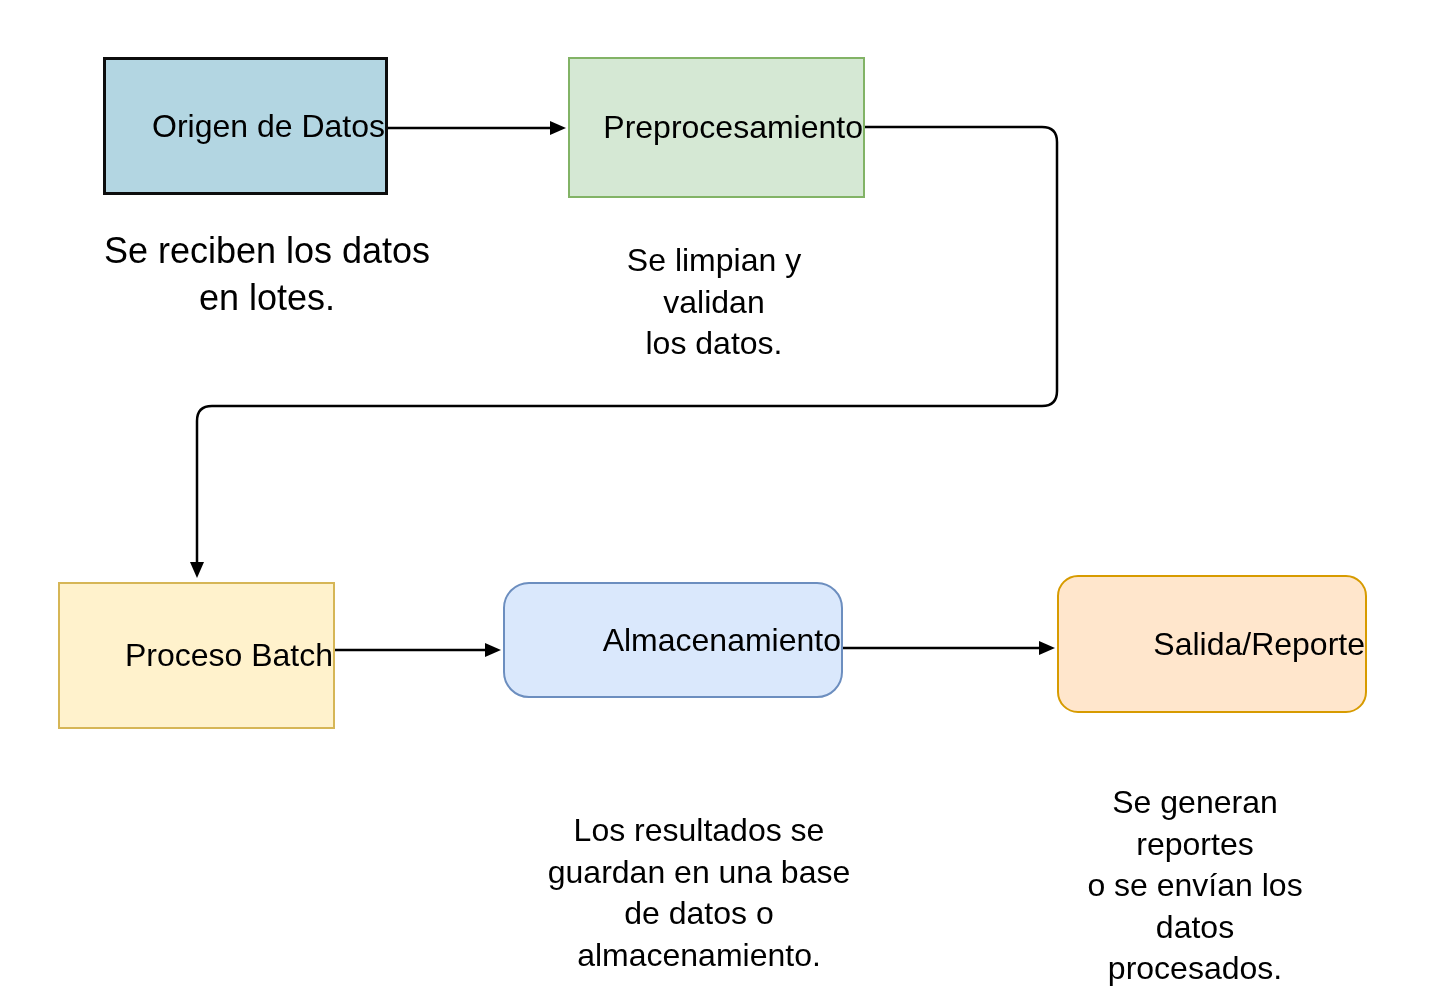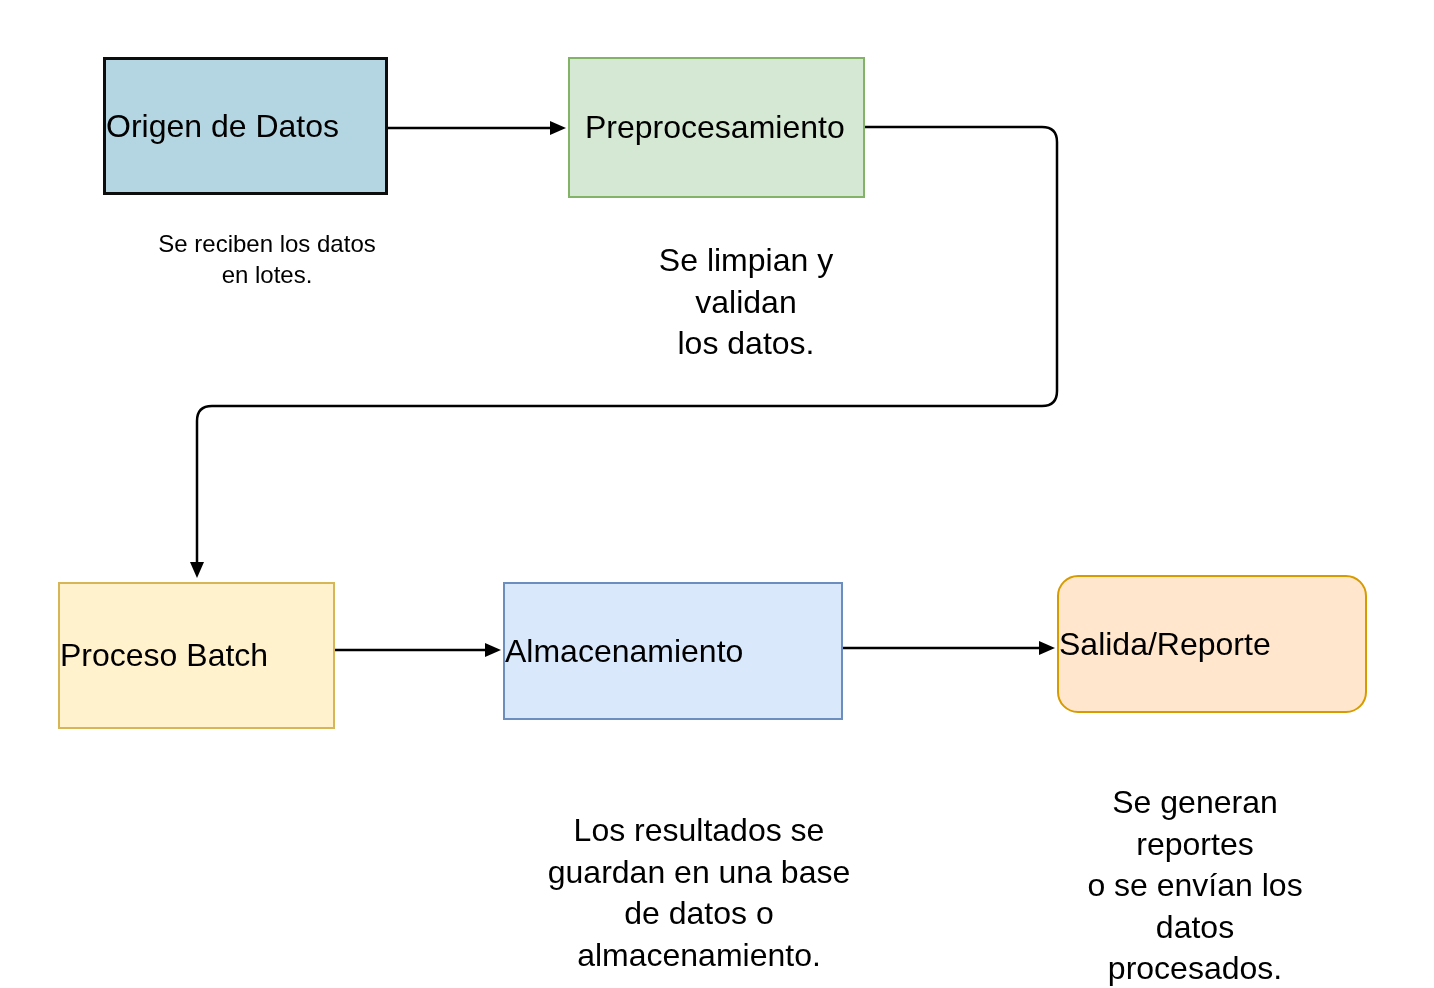--- a/index.html
+++ b/index.html
@@ -15,41 +15,41 @@
   .edges {
     position: absolute;
     left: 0; top: 0;
     width: 1434px; height: 988px;
     pointer-events: none;
   }
   .node {
     position: absolute;
     display: flex;
     align-items: center;
-    justify-content: flex-start;
+    justify-content: flex-end;
     text-align: center;
     font-size: 32px;
     border: 2px solid #000;
     box-sizing: border-box;
   }
   .node-origen        { left: 103px;  top: 57px;  width: 285px; height: 138px; background: #b3d6e2; border-color: #0d0d0d; border-width: 3px; }
   .node-preproceso    { left: 568px;  top: 57px;  width: 297px; height: 141px; background: #d5e8d4; border-color: #82b366; padding-left: 15px; }
   .node-proceso-batch { left: 58px;   top: 582px; width: 277px; height: 147px; background: #fff2cc; border-color: #d6b656; }
-  .node-almacenamiento{ left: 503px;  top: 582px; width: 340px; height: 138px; background: #dae8fc; border-color: #6c8ebf; }
+  .node-almacenamiento{ left: 503px;  top: 582px; width: 340px; height: 116px; background: #dae8fc; border-color: #6c8ebf; border-radius: 26px; }
   .node-salida        { left: 1057px; top: 575px; width: 310px; height: 138px; background: #ffe6cc; border-color: #d79b00; border-radius: 21px; }
   .caption {
     position: absolute;
     transform: translateX(-50%);
     text-align: center;
     white-space: pre-line;
     font-size: 32px;
     line-height: 1.3;
   }
-  .caption-origen        { left: 267px;  top: 228px; font-size: 24px; }
-  .caption-preproceso    { left: 714px;  top: 240px; margin-left: 32px; }
+  .caption-origen        { left: 267px;  top: 228px; font-size: 36px; }
+  .caption-preproceso    { left: 714px;  top: 240px; }
   .caption-proceso-batch { left: 237px;  top: 770px; }
   .caption-almacenamiento{ left: 699px;  top: 810px; }
   .caption-salida        { left: 1195px; top: 782px; }
 </style>
 </head>
 <body>
 
 <div class="canvas">
 
   <svg class="edges" viewBox="0 0 1434 988" xmlns="http://www.w3.org/2000/svg">

